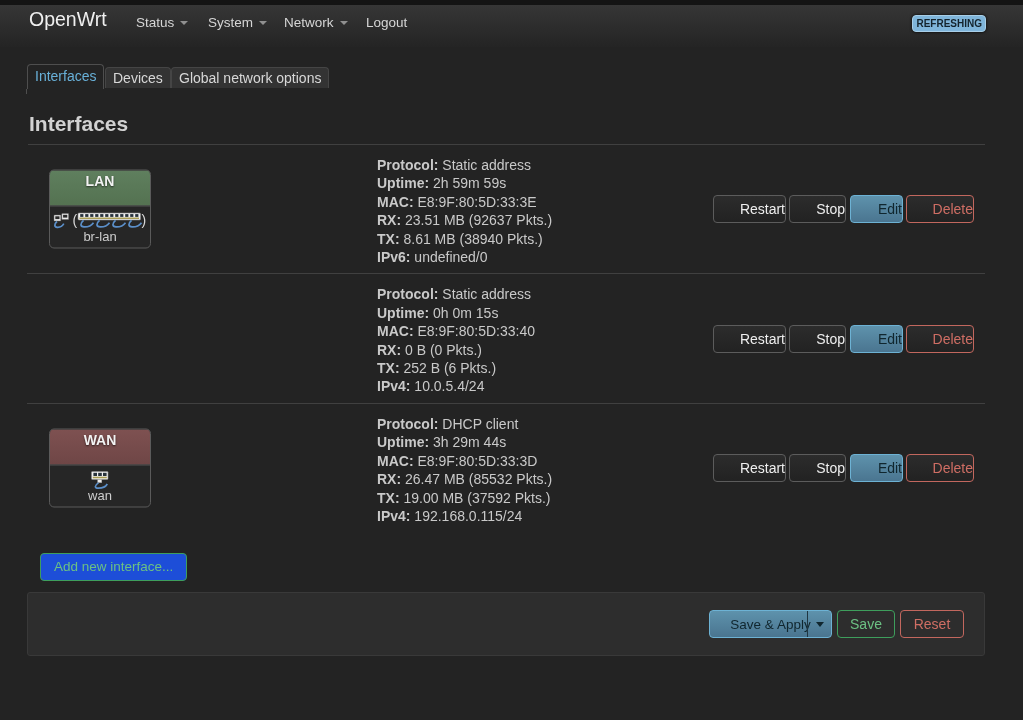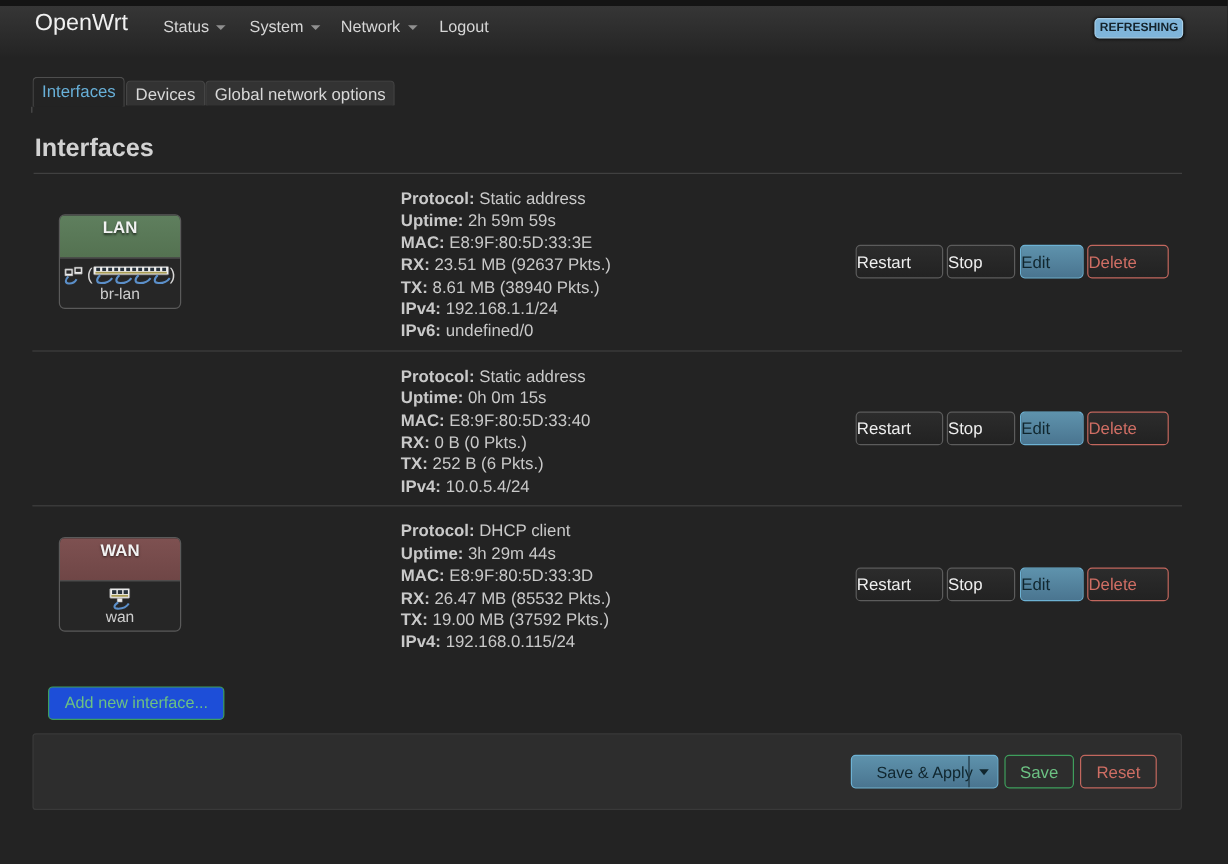--- a/index.html
+++ b/index.html
@@ -17,35 +17,35 @@
 .tab.inactive { top:3px; height:21px; background:#333333; color:#d8d8d8; border-color:#454545; line-height:20px; }
 .tab.active { top:0; height:25px; background:#232323; color:#68b0d8; line-height:23px; }
 #tabcurve { position:absolute; left:-2px; top:24px; width:2px; height:5px; border-left:1px solid #4e4e4e; }
 
 h2 { font-size:21px; color:#d2d2d2; font-weight:bold; margin:23px 0 0 2px; }
 .hrline { border:none; border-top:1px solid #404040; margin:0; }
 #hr1 { margin-top:8px; margin-left:1px; }
 
 .row { position:relative; border-bottom:1px solid #404040; }
 .infocol { margin-left:307px; padding-top:11px; padding-bottom:7px; }
-.infocol div { font-size:14px; line-height:18.4px; color:#c9c9c9; }
+.infocol div { font-size:14px; line-height:18.4px; color:#c9c9c9;margin-left:43px; }
 .infocol b { font-weight:bold; }
 
 .ifbox { position:absolute; left:22px; top:50%; transform:translateY(-50%); width:102px; border:1px solid #5a5a5a; border-radius:5px; background:#262626; overflow:hidden; text-align:center; }
 .ifhead { height:36px; line-height:21px; font-size:14px; font-weight:bold; color:#f3f3f3; text-shadow:0 1px 2px rgba(0,0,0,0.6); border-bottom:1px solid #555; }
 .ifhead.green { background:linear-gradient(#5f7f5e,#547251); }
 .ifhead.gray { background:linear-gradient(#8f8f8f,#5e5e5e); }
 .ifhead.red { background:linear-gradient(#7e5151,#6f4646); }
 .ifbody { padding:5px 0 4px 0; }
 .ifname { font-size:13px; line-height:14px; color:#cdcdcd; }
 .icons { height:18px; position:relative; }
 .icons svg { position:absolute; left:50%; transform:translateX(-50%); top:0; }
 
 .btncol { position:absolute; right:11px; top:50%; transform:translateY(-50%); white-space:nowrap; }
-.btn { display:inline-block; height:28px; line-height:26px; text-align:left; border-radius:4px; font-size:14px; vertical-align:middle; }
+.btn { display:inline-block; height:28px; line-height:26px; text-align:right; border-radius:4px; font-size:14px; vertical-align:middle; }
 .btn.dark { background:linear-gradient(#2c2c2c,#222); border:1px solid #5c5c5c; color:#eeeeee; }
 .btn.blue { background:linear-gradient(#5e92ac,#4a7590); border:1px solid #6db2d4; color:#10262e; }
 .btn.red { background:linear-gradient(#2c2c2c,#222); border:1px solid #c2675e; color:#cf6e64; }
 .w-restart{width:73px;margin-right:3px;} .w-stop{width:57px;margin-right:4px;} .w-edit{width:53px;margin-right:3px;} .w-del{width:68px;}
 
 #addbtn { display:inline-block; margin:21px 0 0 13px; height:28px; line-height:26px; padding:0 13px; background:#1d4ed8; border:1px solid #3e9e5c; color:#6cc183; border-radius:4px; font-size:13.5px; }
 
 #footer { margin-top:11px; height:64px; background:#2d2d2d; border:1px solid #393939; border-radius:3px; position:relative; }
 #fbtns { position:absolute; right:20px; top:17px; white-space:nowrap; }
 .fbtn { display:inline-block; height:28px; line-height:26px; border-radius:4px; font-size:14px; text-align:center; vertical-align:top; }
@@ -114,21 +114,20 @@
           </div>
         <div class="ifname">br-lan</div>
       </div>
     </div>
     <div class="infocol">
       <div><b>Protocol:</b> Static address</div>
       <div><b>Uptime:</b> 2h 59m 59s</div>
       <div><b>MAC:</b> E8:9F:80:5D:33:3E</div>
       <div><b>RX:</b> 23.51 MB (92637 Pkts.)</div>
       <div><b>TX:</b> 8.61 MB (38940 Pkts.)</div>
-      <div><b>IPv4:</b> 192.168.1.1/24</div>
       <div><b>IPv6:</b> undefined/0</div>
     </div>
     <div class="btncol">
       <span class="btn dark w-restart">Restart</span><span class="btn dark w-stop">Stop</span><span class="btn blue w-edit">Edit</span><span class="btn red w-del">Delete</span>
     </div>
   </div>
   <div class="row" id="row2">
     <div class="infocol">
       <div><b>Protocol:</b> Static address</div>
       <div><b>Uptime:</b> 0h 0m 15s</div>

